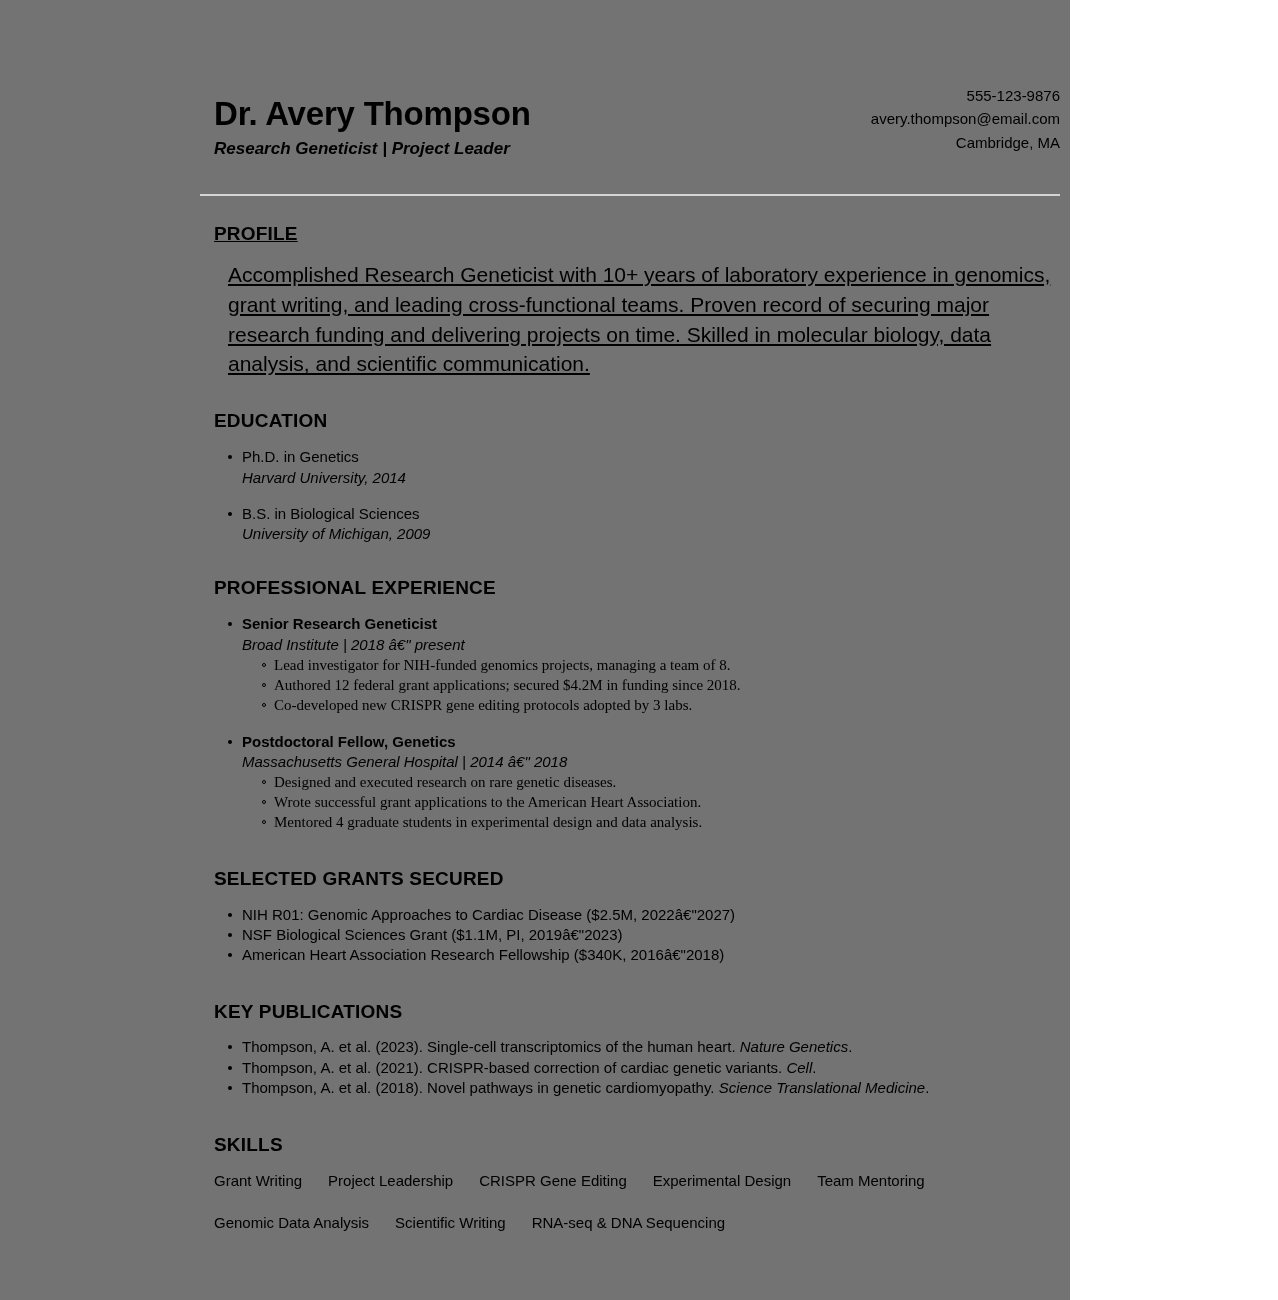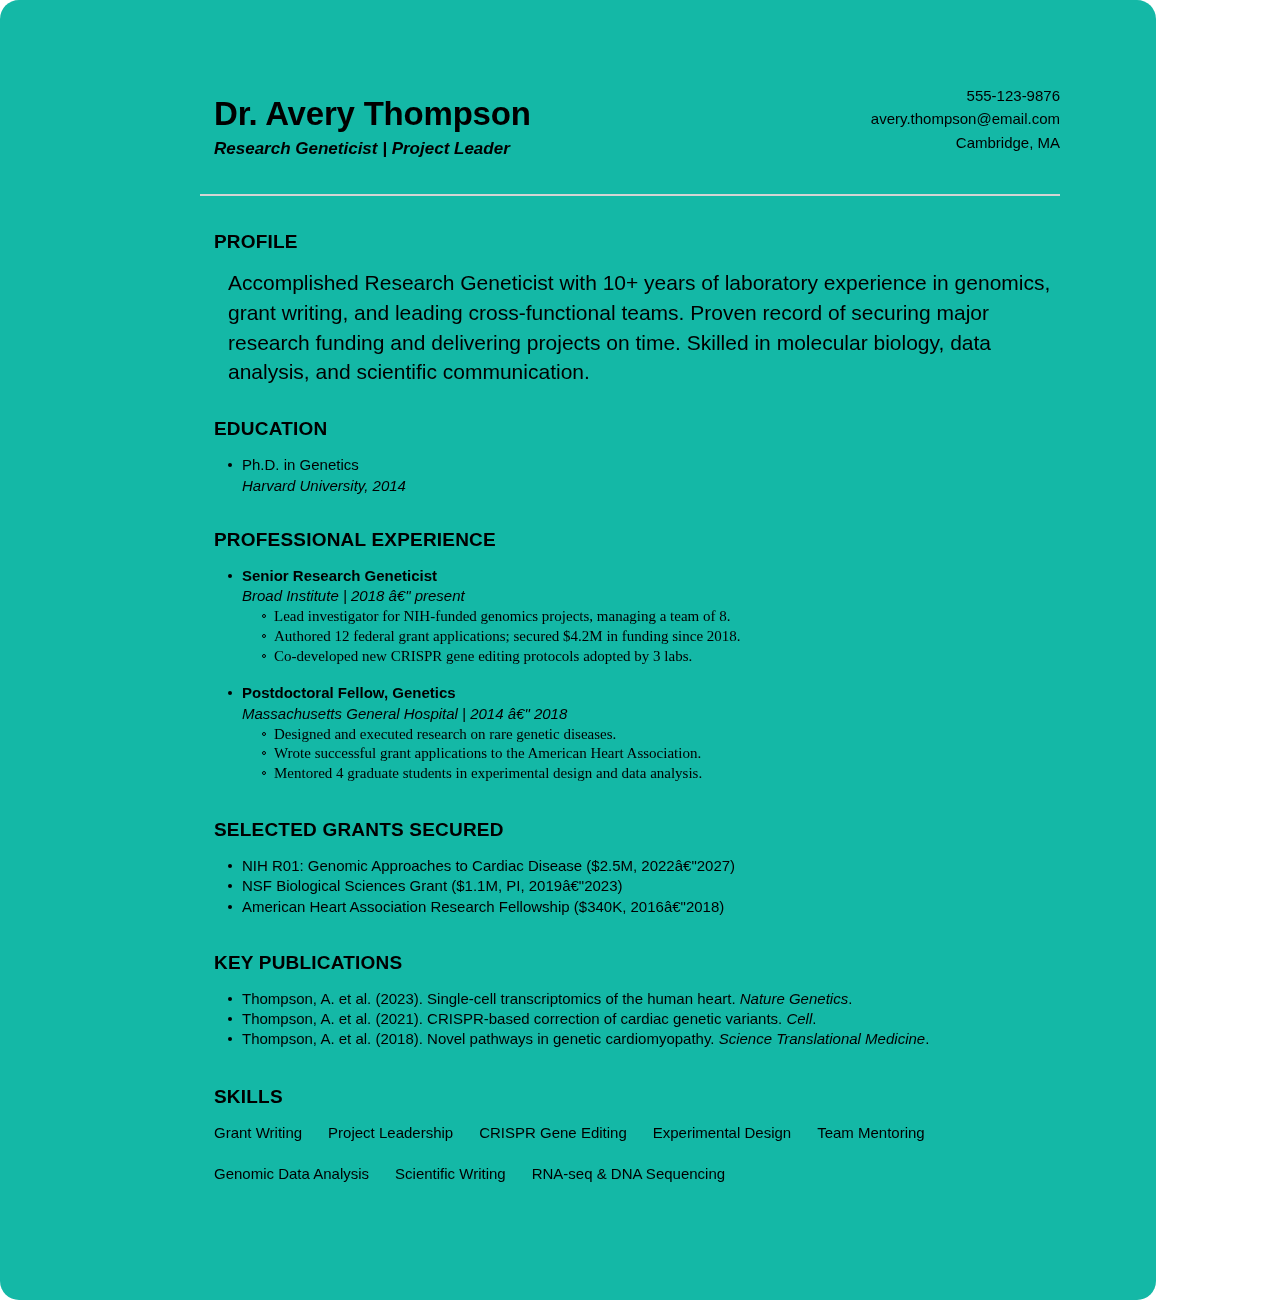--- a/index.html
+++ b/index.html
@@ -9,25 +9,24 @@
   }
   body {
     width: 1278px;
     height: 1300px;
     font-family: "Liberation Sans", sans-serif;
     color: #000000;
     -webkit-font-smoothing: antialiased;
   }
   .page {
     position: relative;
-    width: 1156px;
+    width: 1070px;
     height: 1300px;
-    background: #14b8a6;
+    background: #737373;
     overflow: hidden;
-    border-radius: 19px;
   }
   .sheet {
     position: absolute;
     left: 200px;
     top: 0;
     width: 860px;
   }
 
   
   .header {
@@ -67,21 +66,21 @@
   .rule {
     margin-top: 16px;
     margin-left: 0;
     width: 860px;
     height: 2px;
     background: #d4d4d4;
   }
 
   
   .section { margin-left: 14px; }
-  .sec-profile    { margin-top: 36px; }
+  .sec-profile    { margin-top: 28px; text-decoration: underline; }
   .sec-education  { margin-top: 32px; }
   .sec-experience { margin-top: 34px; }
   .sec-grants     { margin-top: 36px; }
   .sec-pubs       { margin-top: 36px; }
   .sec-skills     { margin-top: 37px; }
 
   .sec-title {
     font-size: 19px;
     font-weight: bold;
     letter-spacing: 0.2px;
@@ -211,20 +210,24 @@
       <p class="profile-text">Accomplished Research Geneticist with 10+ years of laboratory experience in genomics, grant writing, and leading cross-functional teams. Proven record of securing major research funding and delivering projects on time. Skilled in molecular biology, data analysis, and scientific communication.</p>
     </div>
 
     <div class="section sec-education">
       <h2 class="sec-title">EDUCATION</h2>
       <ul class="disc-list edu-list">
         <li>
           <span class="edu-degree">Ph.D. in Genetics</span>
           <span class="edu-school">Harvard University, 2014</span>
         </li>
+        <li>
+          <span class="edu-degree">B.S. in Biological Sciences</span>
+          <span class="edu-school">University of Michigan, 2009</span>
+        </li>
       </ul>
     </div>
 
     <div class="section sec-experience">
       <h2 class="sec-title">PROFESSIONAL EXPERIENCE</h2>
       <ul class="disc-list exp-list">
         <li>
           <span class="exp-title">Senior Research Geneticist</span>
           <span class="exp-meta">Broad Institute | 2018 â€" present</span>
           <ul class="sub-list">

